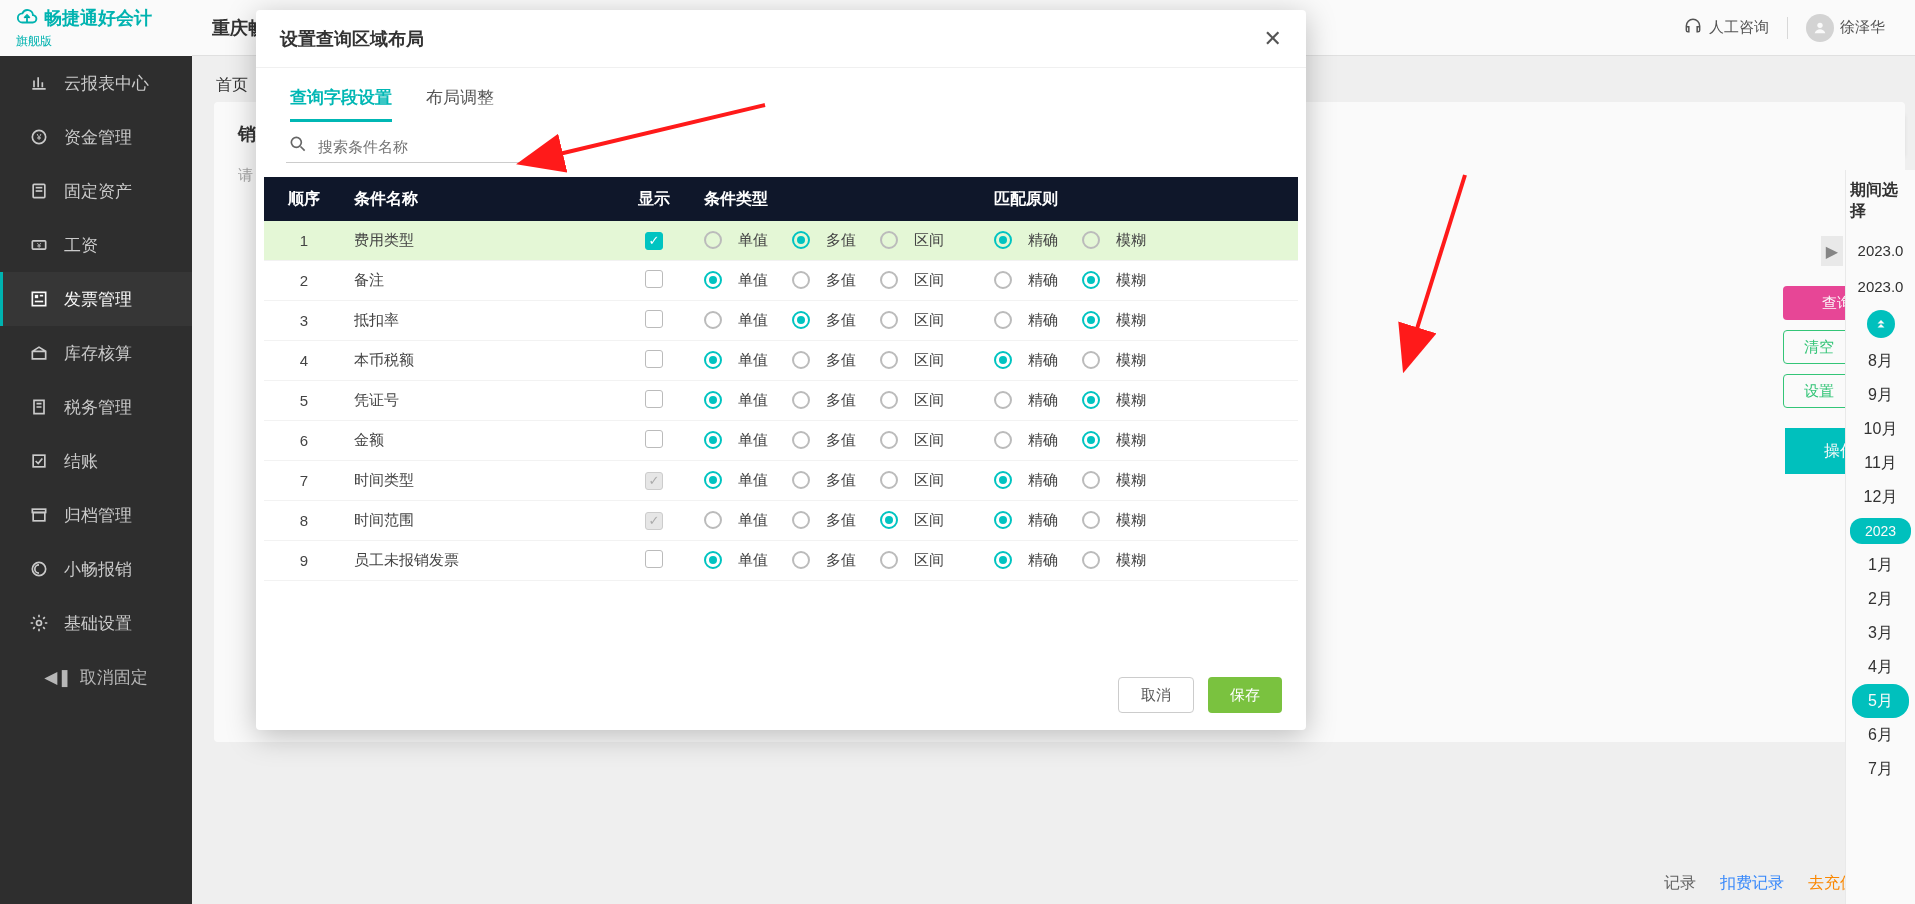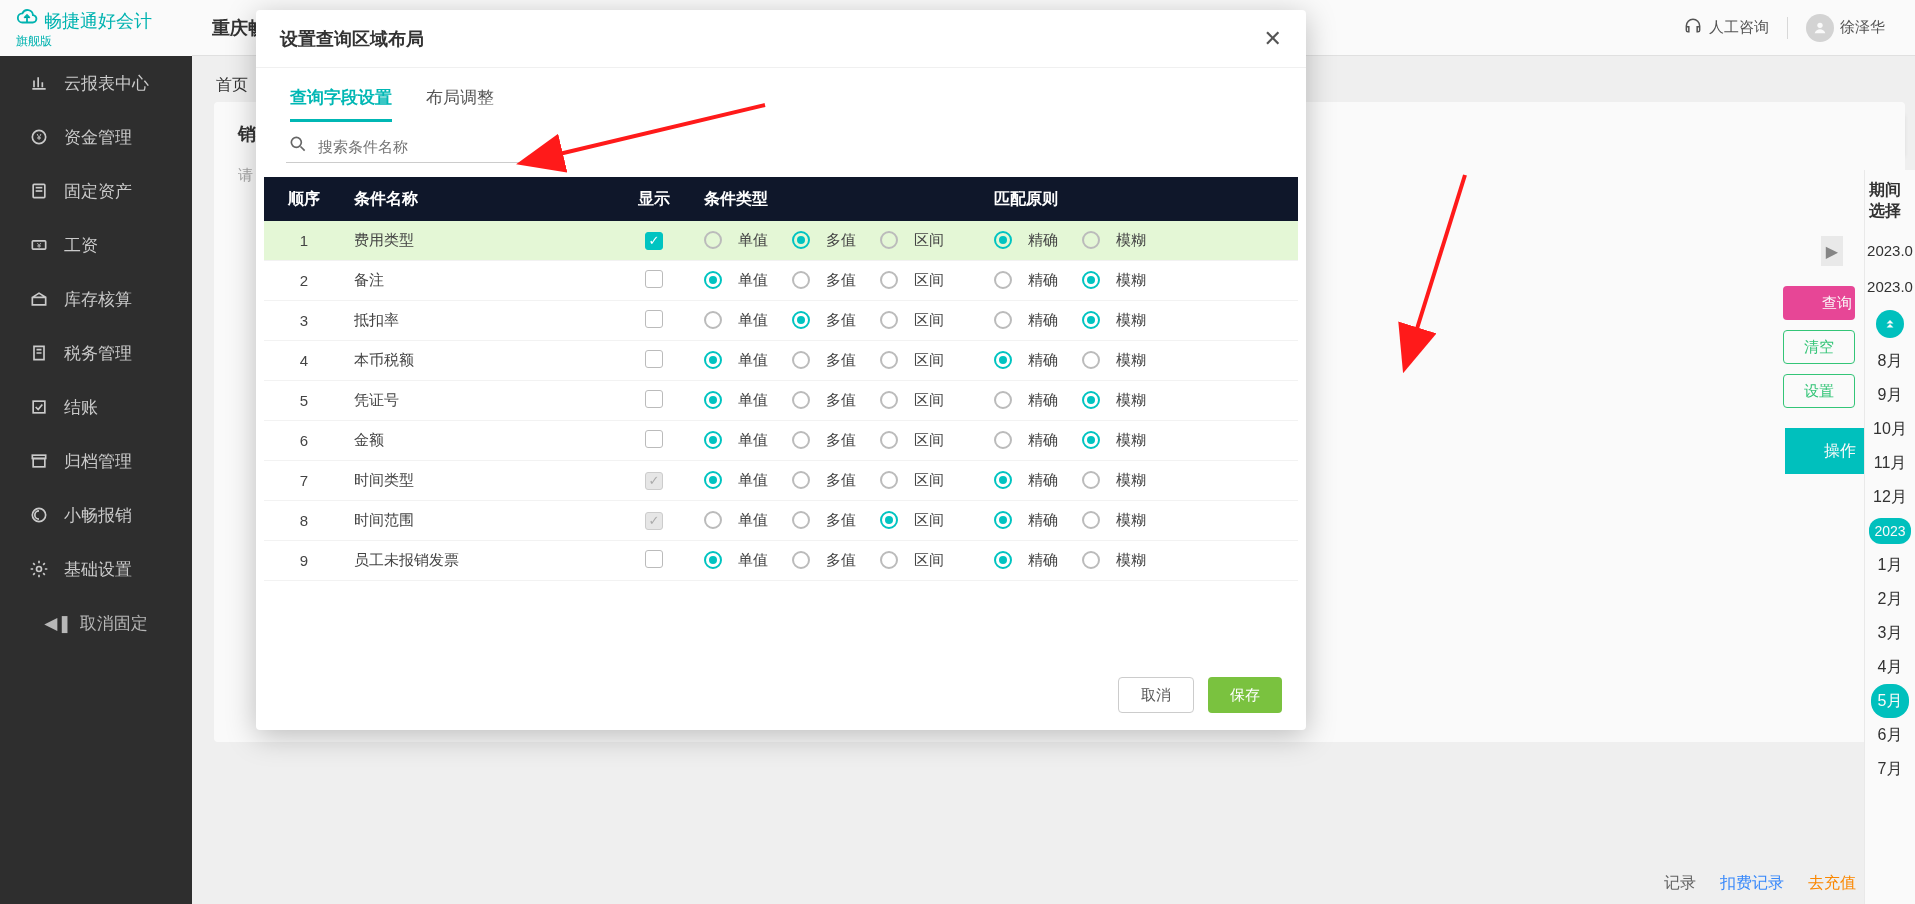--- a/index.html
+++ b/index.html
@@ -1,21 +1,21 @@
 <!DOCTYPE html>
 <html><head>
 <meta charset="utf-8">
 <style>
   * { margin: 0; padding: 0; box-sizing: border-box; font-family: "Microsoft YaHei", Arial, sans-serif; }
   html, body { width: 1915px; height: 904px; overflow: hidden; background: #fff; }
 
   
   .topbar { position: absolute; top: 0; left: 0; right: 0; height: 56px; border-bottom: 1px solid #e5e5e5; background: #fff; display: flex; align-items: center; }
   .brand { width: 192px; height: 56px; background: #fff; display: flex; flex-direction: column; justify-content: center; padding-left: 16px; color: #00b7b4; }
-  .brand-main { display: flex; align-items: flex-end; gap: 6px; font-size: 18px; font-weight: normal; }
+  .brand-main { display: flex; align-items: flex-start; gap: 6px; font-size: 18px; font-weight: bold; }
   .brand-sub { font-size: 12px; color: #00b7b4; }
   .topbar-rest { flex: 1; display: flex; align-items: center; justify-content: space-between; padding-right: 30px; }
   .company { font-size: 18px; color: #333; font-weight: bold; padding-left: 20px; }
   .top-right { display: flex; align-items: center; gap: 18px; color: #555; font-size: 15px; }
   .top-right .link { display: flex; align-items: center; gap: 6px; cursor: pointer; }
   .divider-v { width: 1px; height: 22px; background: #ddd; }
   .avatar { width: 28px; height: 28px; border-radius: 50%; background: #d8d8d8; display: inline-flex; align-items: center; justify-content: center; color: #777; }
 
   
   .sidebar { position: absolute; top: 56px; left: 0; bottom: 0; width: 192px; background: #2f2f2f; color: #cfcfcf; overflow-y: auto; }
@@ -39,21 +39,21 @@
   .bottombar { position: absolute; bottom: 10px; right: 20px; display: flex; align-items: center; gap: 24px; font-size: 16px; }
   .link-blue { color: #3a8cff; cursor: pointer; }
   .link-orange { color: #ff8a00; cursor: pointer; }
   .link-gray { color: #666; }
   .close-x { color: #888; cursor: pointer; font-size: 18px; }
 
   
   .floatclose { position: absolute; top: 58px; right: 10px; width: 42px; height: 42px; border: 1px solid #ddd; background: #fff; display: flex; align-items: center; justify-content: center; font-size: 20px; color: #555; box-shadow: 0 1px 4px rgba(0,0,0,0.08);}
 
   
-  .rightpanel { position: absolute; top: 170px; right: 0; width: 51px; bottom: 0; background: #fff; border-left: 1px solid #eee; }
+  .rightpanel { position: absolute; top: 170px; right: 0; width: 70px; bottom: 0; background: #fff; border-left: 1px solid #eee; }
   .rightpanel .header { font-size: 16px; font-weight: bold; color: #333; padding: 10px 4px; }
   .year-btn { height: 36px; display: flex; align-items: center; justify-content: center; font-size: 15px; color: #333; }
   .scrolltop { width: 28px; height: 28px; border-radius: 50%; background: #00c4c1; color: #fff; margin: 6px auto; display: flex; align-items: center; justify-content: center; }
   .month { height: 34px; display: flex; align-items: center; justify-content: center; font-size: 16px; color: #333; }
   .month.active { background: #00c4c1; color: #fff; border-radius: 16px; margin: 0 6px; }
   .year-pill { background: #00c4c1; color: #fff; border-radius: 12px; margin: 4px 4px; height: 26px; display: flex; align-items: center; justify-content: center; font-size: 14px; }
   .caret-col { position: absolute; top: 180px; right: 72px; width: 22px; height: 30px; background: #eee; display: flex; align-items: center; justify-content: center; color: #888;}
 
   
   .toolbar-right { position: absolute; top: 140px; right: 110px; display: flex; align-items: center; gap: 26px; color: #333; font-size: 16px; }
@@ -175,20 +175,31 @@
     </div>
     <div class="side-item">
       <span class="side-icon">
         <svg width="20" height="20" viewBox="0 0 24 24">
           <rect x="4" y="7" width="16" height="10" rx="1" fill="none" stroke="currentColor" stroke-width="2"></rect>
           <text x="12" y="15" text-anchor="middle" font-size="9" fill="currentColor">¥</text>
         </svg>
       </span>
                  <span>工资</span>
     </div>
+    <div class="side-item active">
+      <span class="side-icon">
+        <svg width="20" height="20" viewBox="0 0 24 24">
+          <rect x="4" y="4" width="16" height="16" fill="none" stroke="currentColor" stroke-width="2"></rect>
+          <rect x="7" y="7" width="4" height="4" fill="currentColor"></rect>
+          <line x1="13" y1="8" x2="17" y2="8" stroke="currentColor" stroke-width="2"></line>
+          <line x1="7" y1="15" x2="17" y2="15" stroke="currentColor" stroke-width="2"></line>
+        </svg>
+      </span>
+                 <span>发票管理</span>
+    </div>
     <div class="side-item">
       <span class="side-icon">
         <svg width="20" height="20" viewBox="0 0 24 24">
           <path fill="none" stroke="currentColor" stroke-width="2" d="M4 10l8-5 8 5v9H4zM4 10h16"></path>
         </svg>
       </span>
                  <span>库存核算</span>
     </div>
     <div class="side-item">
       <span class="side-icon">

